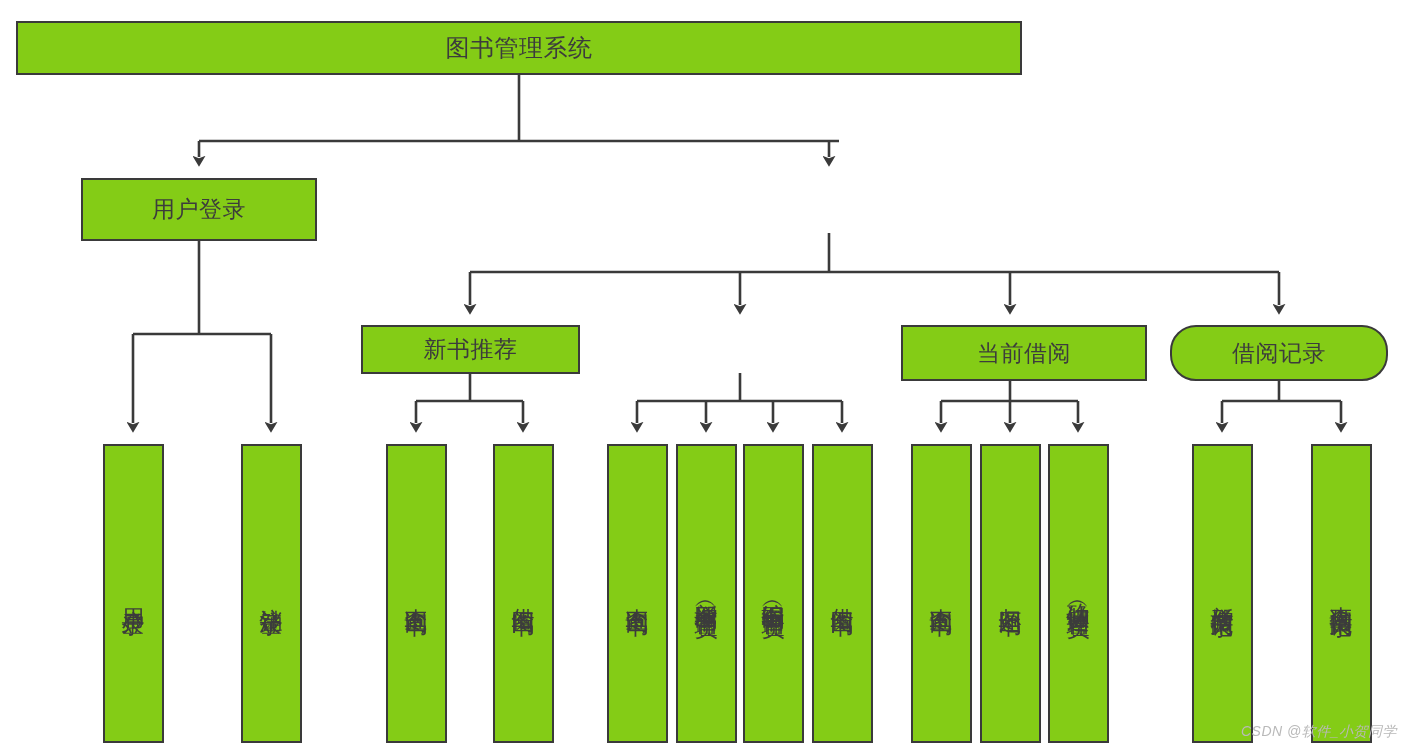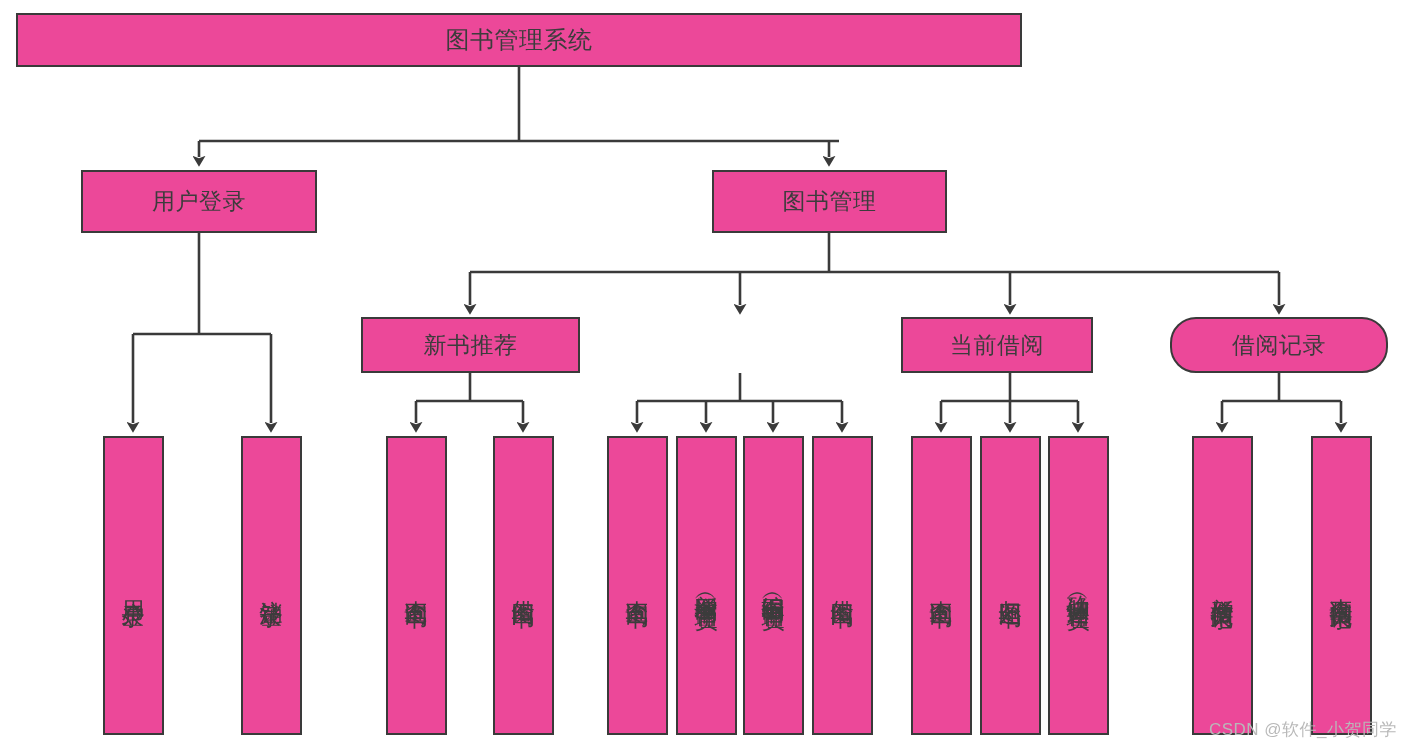--- a/index.html
+++ b/index.html
@@ -22,27 +22,28 @@
     position: absolute;
     left: 0;
     top: 0;
     width: 1405px;
     height: 747px;
     pointer-events: none;
   }
   .node {
     position: absolute;
     box-sizing: border-box;
-    background: #ec4899;
+    background: #84cc16;
     border: 2.5px solid #3a3a3a;
     display: flex;
     align-items: center;
     justify-content: center;
     color: #3c3c3c;
     z-index: 2;
+    margin-top: 8px;
   }
   .node.level-root {
     font-size: 24px;
   }
   .node.level-2 {
     font-size: 23px;
   }
   .node.level-3 {
     font-size: 23px;
   }
@@ -65,25 +66,26 @@
     max-height: 268px;
     white-space: normal;
   }
   .node.leaf.tall-text .label {
     max-height: 280px;
   }
   #watermark {
     position: absolute;
     right: 8px;
     bottom: 6px;
-    font-size: 17px;
+    font-size: 14px;
     color: #b9b9b9;
     letter-spacing: 0.5px;
     z-index: 5;
     white-space: nowrap;
+    font-style: italic;
   }
 </style>
 </head>
 <body>
 
 <div id="canvas">
 
   <svg id="wires" viewBox="0 0 1405 747" xmlns="http://www.w3.org/2000/svg">
     <defs>
       <marker id="arw" markerWidth="11" markerHeight="13" refX="1.2" refY="6.5" orient="auto" markerUnits="userSpaceOnUse">
@@ -135,30 +137,27 @@
   </svg>
 
   <div class="node level-root" style="left:16px; top:13px; width:1006px; height:54px;">
     <span class="label">图书管理系统</span>
   </div>
 
   <div class="node level-2" style="left:81px; top:170px; width:236px; height:63px;">
     <span class="label">用户登录</span>
   </div>
 
-  <div class="node level-2" style="left:712px; top:170px; width:235px; height:63px;">
-    <span class="label">图书管理</span>
-  </div>
-
-  <div class="node level-3" style="left:361px; top:317px; width:219px; height:56px;">
+
+  <div class="node level-3" style="left:361px; top:317px; width:219px; height:49px;">
     <span class="label">新书推荐</span>
   </div>
 
 
-  <div class="node level-3" style="left:901px; top:317px; width:192px; height:56px;">
+  <div class="node level-3" style="left:901px; top:317px; width:246px; height:56px;">
     <span class="label">当前借阅</span>
   </div>
 
   <div class="node level-3" style="left:1170px; top:317px; width:218px; height:56px;border-radius:26px;">
     <span class="label">借阅记录</span>
   </div>
 
   <div class="node leaf" style="left:103px; top:436px; width:61px; height:299px;">
     <span class="label">用户登录</span>
   </div>

